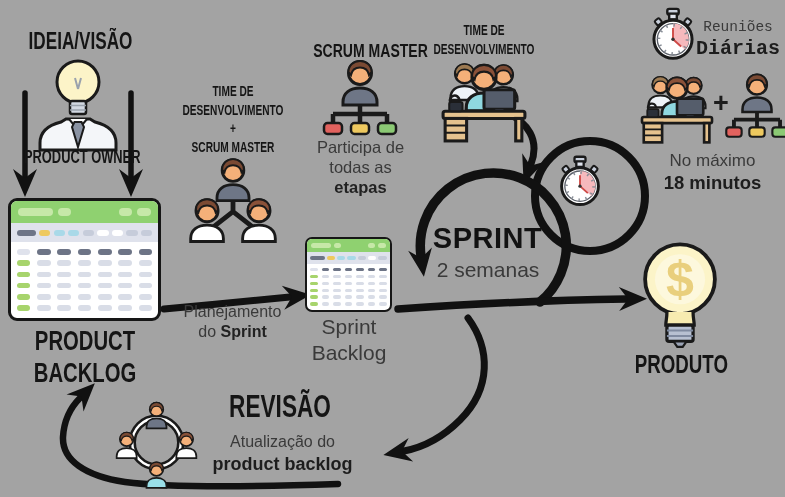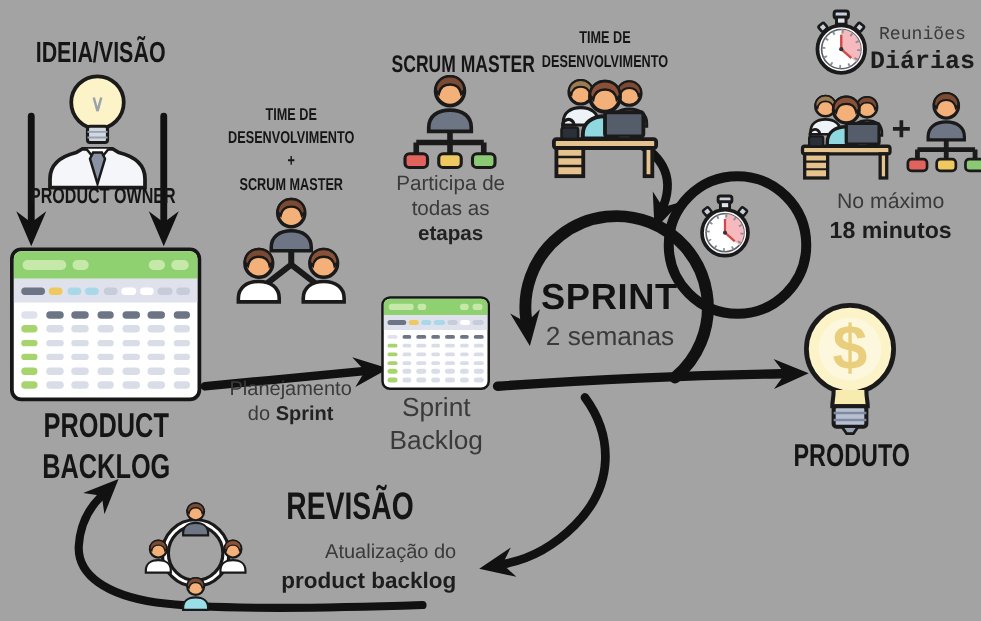--- a/index.html
+++ b/index.html
@@ -337,18 +337,18 @@
 
   <svg class="abs" style="left:634px;top:240px" width="92" height="109" viewBox="-42 -50 84 100">
     <use href="#dollarbulb"></use>
   </svg>
   <div class="abs ctr hdr" style="left:622px;top:350px;width:116px;font-size:24px;">PRODUTO</div>
 
   <svg class="abs" style="left:108px;top:394px" width="97" height="97" viewBox="-52 -52 104 104">
     <use href="#peoplecircle"></use>
   </svg>
   <div class="abs ctr hdr" style="left:210px;top:388px;width:140px;font-size:29px;">REVISÃO</div>
-  <div class="abs ctr" style="left:200px;top:431px;width:165px;line-height:22px;text-align:right;">
+  <div class="abs ctr" style="left:200px;top:431px;width:165px;line-height:22px;">
     <span class="body-txt" style="font-size:16px;">Atualização do</span><br>
     <b style="font-size:18px;color:#1d1d1d;margin-top:44px;">product backlog</b>
   </div>
 
 </div>
 
 </body></html>

